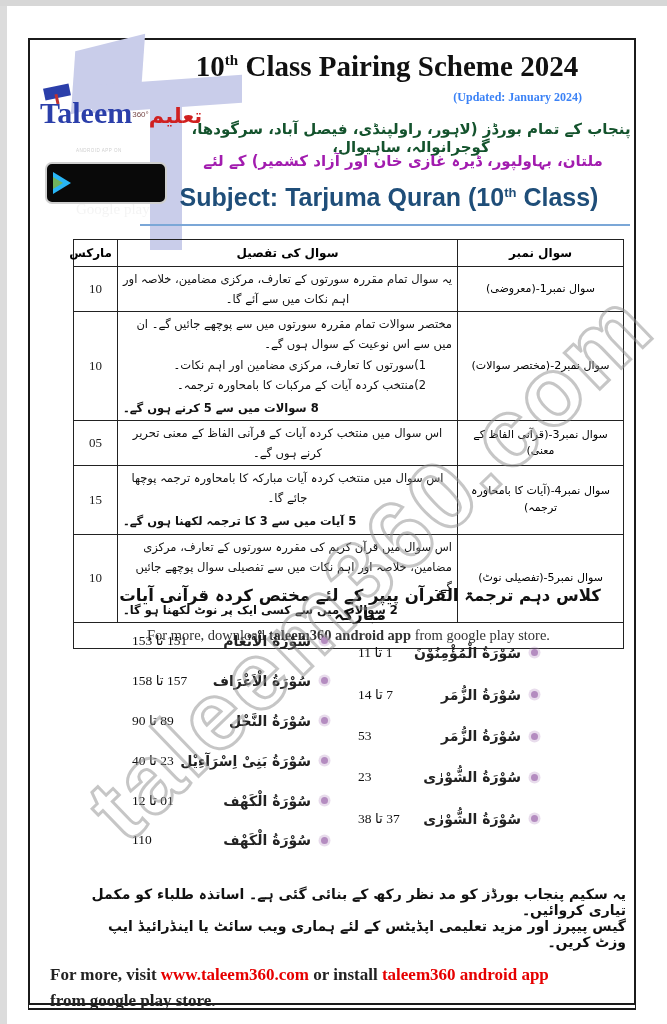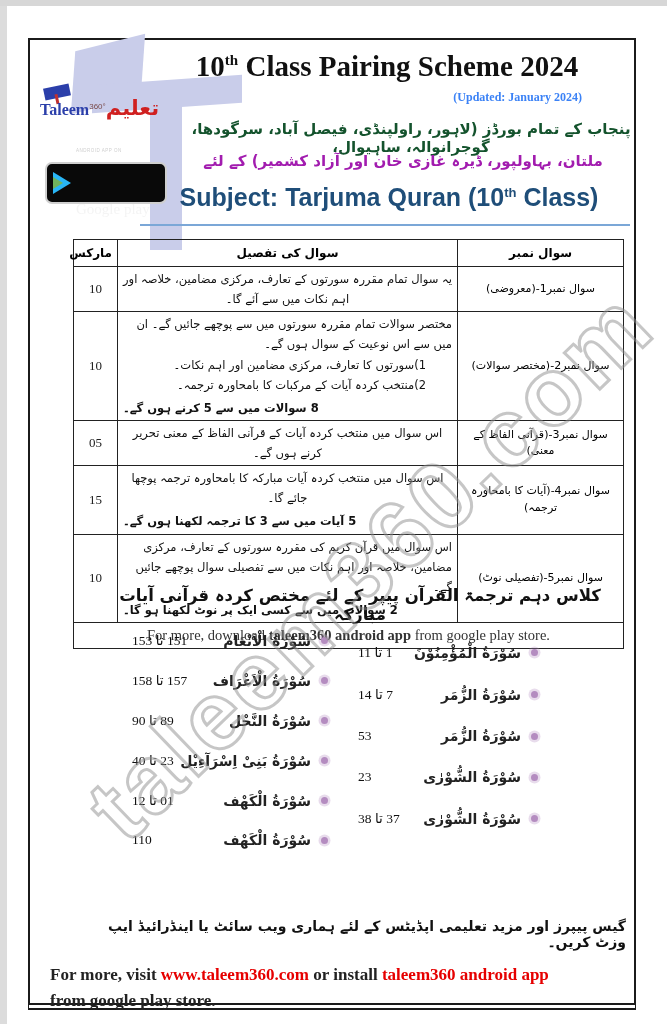--- a/index.html
+++ b/index.html
@@ -18,21 +18,21 @@
   .u{font-family:"DejaVu Sans",sans-serif;}
   
   .wm-cap{position:absolute;left:42px;top:4px;width:72px;height:60px;background:#c9cdea;transform:rotate(-14deg) skewX(-18deg);}
   .wm-bar{position:absolute;left:62px;top:40px;width:150px;height:28px;background:#c9cdea;transform:skewY(-4deg);}
   .wm-stem{position:absolute;left:120px;top:60px;width:32px;height:150px;background:#c9cdea;}
   
   .brand{position:absolute;left:8px;top:50px;width:200px;height:42px;}
   .cap-icon{position:absolute;left:6px;top:-4px;width:26px;height:12px;background:#2b3faa;transform:rotate(-12deg);}
   .cap-icon:after{content:"";position:absolute;left:10px;top:8px;width:3px;height:10px;background:#c03030;}
   .brand-row{position:absolute;left:2px;top:6px;white-space:nowrap;}
-  .brand-latin{font-family:"Liberation Serif",serif;font-weight:bold;font-size:16px;color:#2b3faa;text-align:right;}
+  .brand-latin{font-family:"Liberation Serif",serif;font-weight:bold;font-size:30px;color:#2b3faa;text-align:right;}
   .brand-sup{font-family:"Liberation Sans",sans-serif;font-size:8px;color:#7a4b4b;vertical-align:super;}
   .brand-urdu{font-family:"DejaVu Sans",sans-serif;font-weight:bold;font-size:21px;color:#d02020;}
   
   .gplay{position:absolute;left:15px;top:122px;width:122px;height:42px;background:#090909;border:2px solid #cfcfcf;border-radius:7px;box-sizing:border-box;display:flex;align-items:center;padding:2px 6px;cursor:pointer;}
   .gp-tri{width:0;height:0;border-top:11px solid transparent;border-bottom:11px solid transparent;border-left:18px solid #29b6f6;filter:none;margin-right:5px;position:relative;}
   .gp-tri:after{content:"";position:absolute;left:-18px;top:-6px;width:0;height:0;border-top:6px solid transparent;border-bottom:6px solid transparent;border-left:10px solid #7cb342;opacity:.85;}
   .gp-txt{display:flex;flex-direction:column;line-height:1;gap:47px;}
   .gp-top{font-family:"Liberation Sans",sans-serif;font-size:4.5px;color:#cfcfcf;letter-spacing:.5px;margin-bottom:2px;}
   .gp-main{font-family:"Liberation Serif",serif;font-size:15px;color:#f4f4f4;}
   
@@ -253,20 +253,21 @@
     </div>
     <div class="v-item">
       <span class="v-grp">
           <span class="dot"></span>
           <span class="v-name u">سُوْرَةُ الشُّوْرٰی</span>
         </span>
       <span class="v-range" dir="rtl">37 تا 38</span>
     </div>
   </div>
 
+  <div class="note1 u" dir="rtl">یہ سکیم پنجاب بورڈز کو مد نظر رکھ کے بنائی گئی ہے۔ اساتذہ طلباء کو مکمل تیاری کروائیں۔</div>
   <div class="note2 u" dir="rtl">گیس پیپرز اور مزید تعلیمی اپڈیٹس کے لئے ہماری ویب سائٹ یا اینڈرائیڈ ایپ وزٹ کریں۔</div>
 
   <div class="pfoot">
     <span>For more, visit </span><a class="lnk">www.taleem360.com</a><span> or install </span><a class="lnk">taleem360 android app</a>
     <div>from google play store.</div>
   </div>
 
 </div>
 
 <div class="site-wm">taleem360.com</div>

